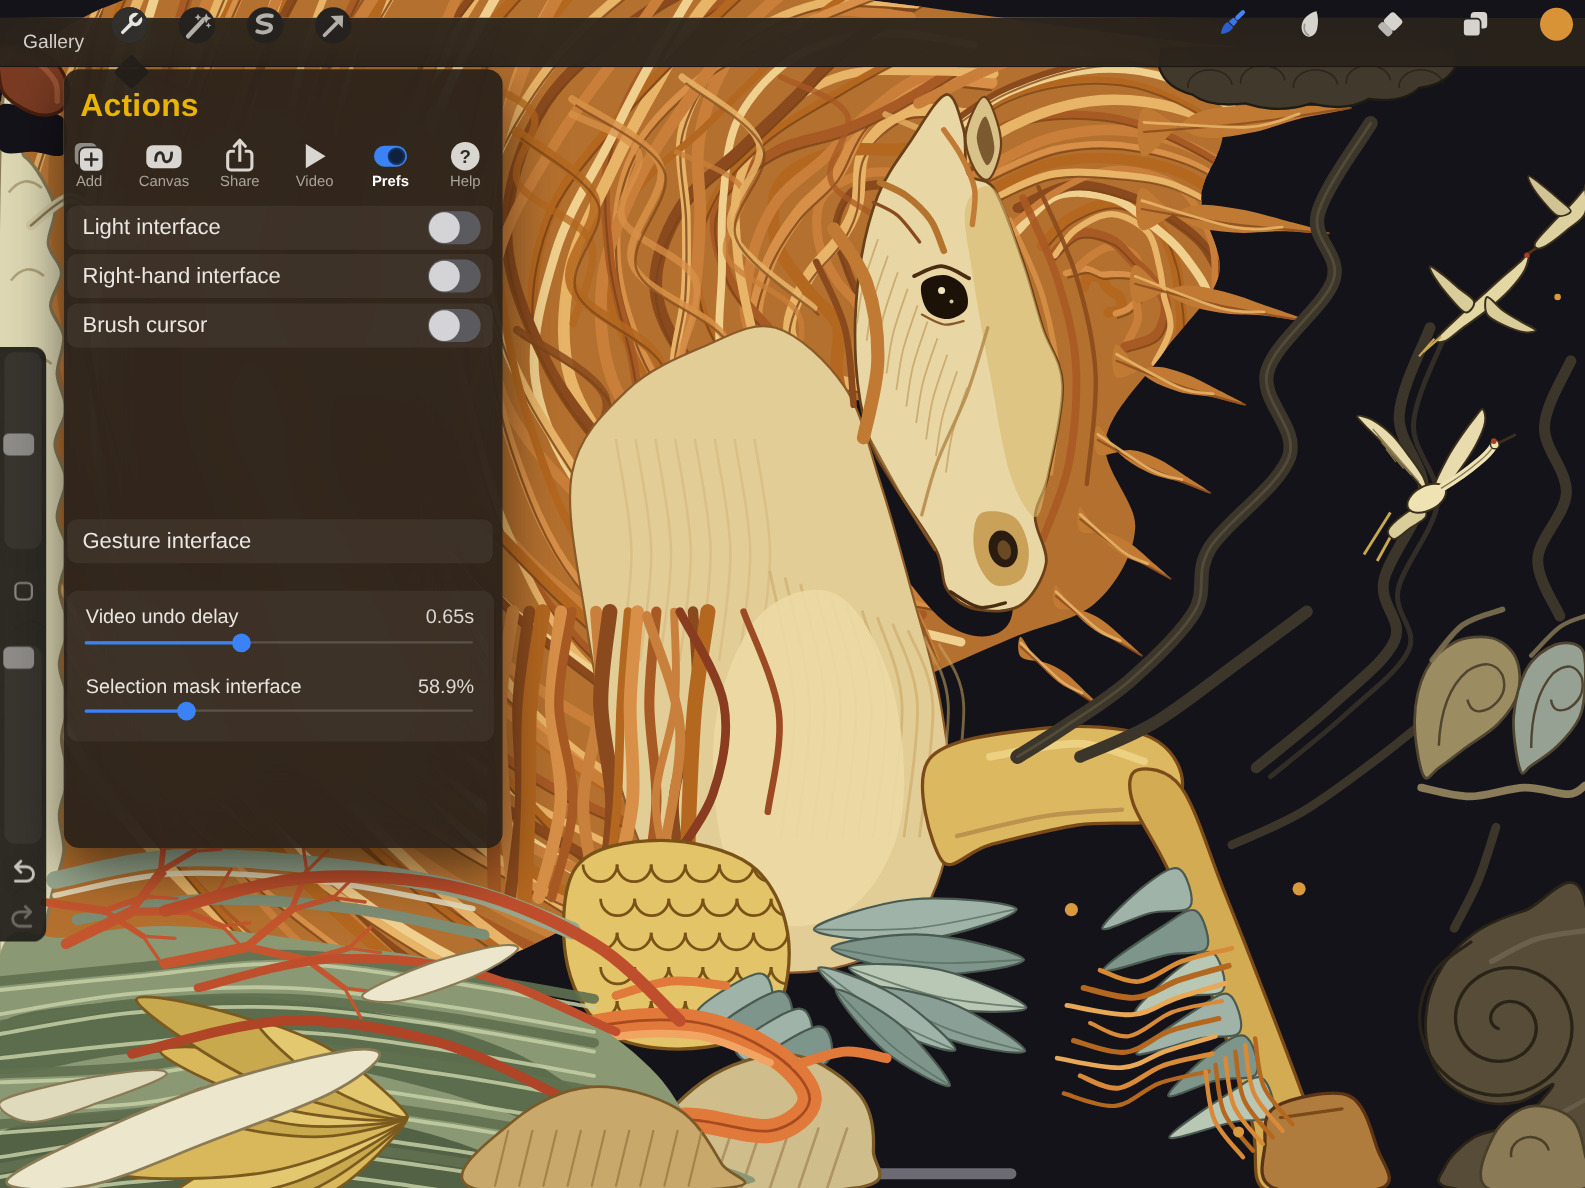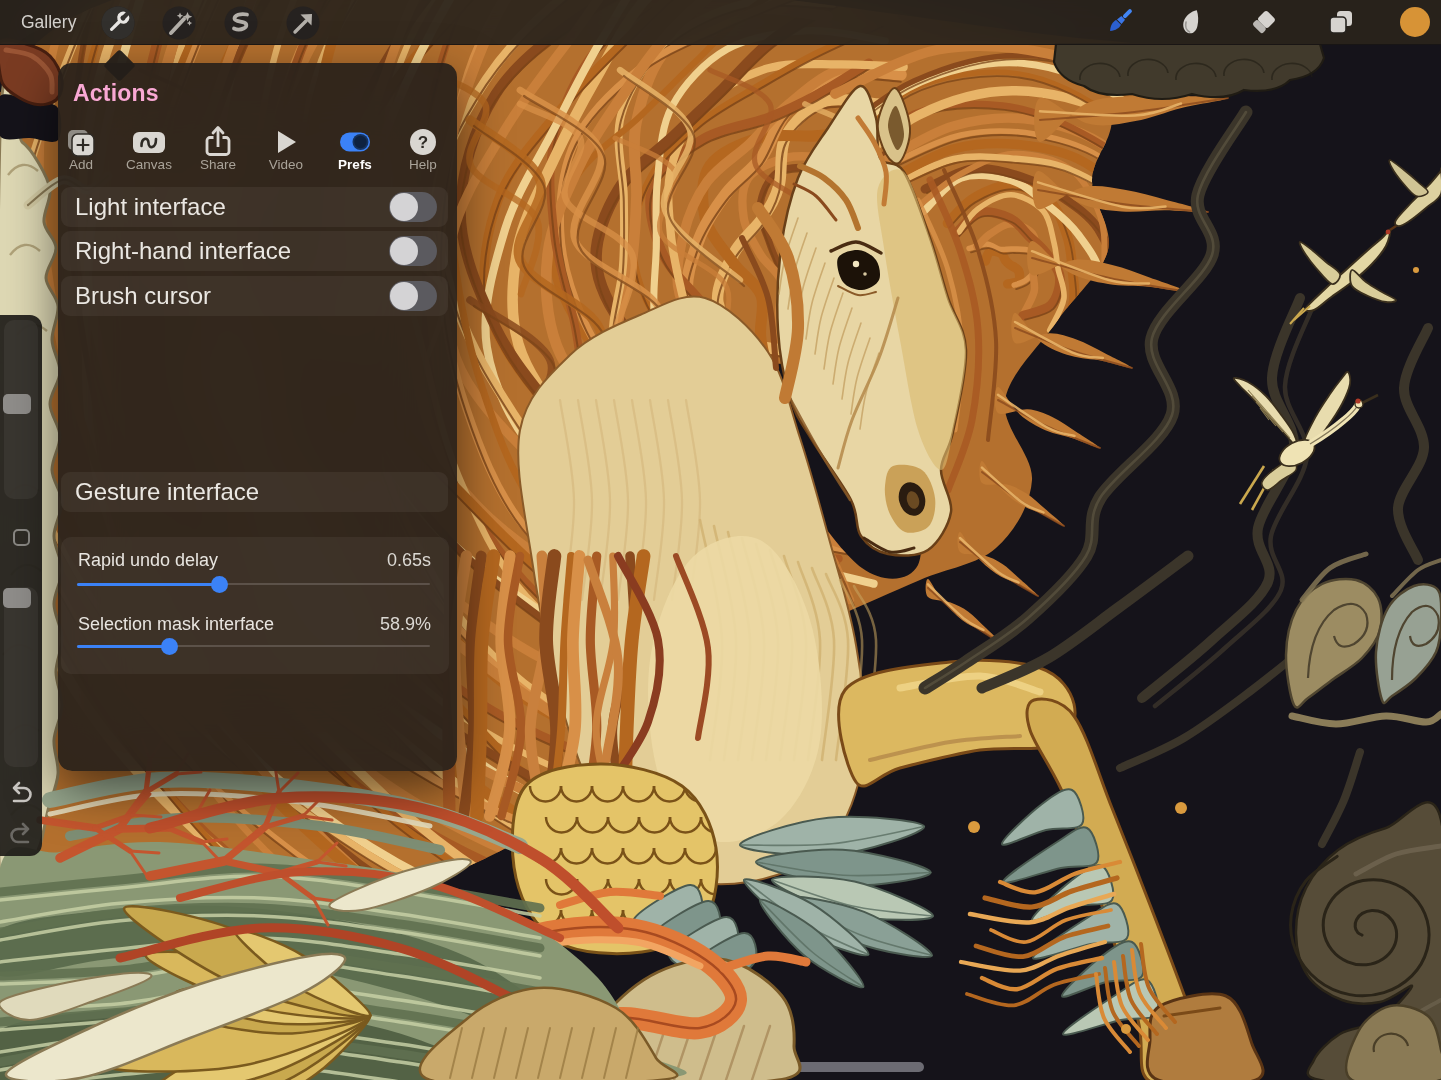--- a/index.html
+++ b/index.html
@@ -1,25 +1,25 @@
 <!DOCTYPE html>
 <html><head><meta charset="utf-8"><style>
 *{margin:0;padding:0;box-sizing:border-box;}
 html,body{width:1441px;height:1080px;overflow:hidden;background:#15131a;font-family:"Liberation Sans",sans-serif;}
 #stage{position:relative;width:1441px;height:1080px;overflow:hidden;}
-.topbar{position:absolute;left:0;top:0;width:1441px;height:45px;background:rgba(42,35,28,0.93);backdrop-filter:blur(26px);border-bottom:1px solid rgba(10,10,14,0.5);z-index:30;}
+.topbar{position:absolute;left:0;top:16px;width:1441px;height:45px;background:rgba(42,35,28,0.93);backdrop-filter:blur(26px);border-bottom:1px solid rgba(10,10,14,0.5);z-index:30;}
 .gallery{position:absolute;left:21px;top:0;height:45px;line-height:45px;color:#d3d0cc;font-size:17.5px;}
 .sidebar{position:absolute;left:0;top:315px;width:42px;height:541px;background:rgba(22,19,17,0.88);backdrop-filter:blur(20px);border-radius:0 12px 12px 0;z-index:20;}
 .sldtrack{position:absolute;left:4px;width:34px;background:rgba(62,58,52,0.75);border-radius:10px;}
 .sldhandle{position:absolute;left:3px;width:28px;height:20px;border-radius:5px;background:#8f8d8a;}
 .modbtn{position:absolute;left:13px;top:214px;width:17px;height:17px;border:2.4px solid #8a8884;border-radius:5px;background:transparent;}
 .panel{position:absolute;left:58px;top:63px;width:399px;height:708px;border-radius:14px;background:rgba(35,30,25,0.90);backdrop-filter:blur(34px);box-shadow:0 18px 50px rgba(0,0,0,0.55);z-index:40;}
 .panel:before{content:"";position:absolute;left:50px;top:-9px;width:23px;height:23px;background:rgba(36,31,26,0.97);transform:rotate(45deg);border-radius:3px;}
-.ptitle{position:absolute;left:15px;top:17px;font-size:23px;font-weight:bold;color:#f9a8d4;letter-spacing:0.2px;}
-.rowi{position:absolute;left:3px;width:387px;height:40px;border-radius:9px;background:rgba(255,255,255,0.055);color:#eae7e2;font-size:24px;line-height:40px;padding-left:14px;}
+.ptitle{position:absolute;left:15px;top:17px;font-size:29px;font-weight:bold;color:#eab308;letter-spacing:0.2px;}
+.rowi{position:absolute;left:3px;width:387px;height:40px;border-radius:9px;background:rgba(255,255,255,0.055);color:#eae7e2;font-size:20px;line-height:40px;padding-left:14px;}
 .tgl{position:absolute;right:11px;top:5px;width:48px;height:30px;border-radius:15px;background:#5b5a5f;}
 .tgl:before{content:"";position:absolute;left:1px;top:1px;width:28px;height:28px;border-radius:50%;background:#d4d3d5;}
 .scard{position:absolute;left:3px;top:474px;width:388px;height:137px;border-radius:10px;background:rgba(255,255,255,0.05);}
 .slbl{position:absolute;left:17px;font-size:18px;color:#e8e5e0;}
 .sval{position:absolute;right:18px;font-size:18px;color:#dbd8d3;}
 .strk{position:absolute;left:16px;width:353px;height:2px;background:rgba(255,255,255,0.16);border-radius:1px;}
 .sfill{position:absolute;left:16px;height:3px;background:#3b82f7;border-radius:2px;}
 .sknob{position:absolute;width:17px;height:17px;border-radius:50%;background:#3b82f7;}
 </style></head>
 <body>
@@ -628,21 +628,21 @@
           </g>
         </g>
         <text x="365" y="49" text-anchor="middle" font-family="Liberation Sans,sans-serif" font-size="13.5" fill="#a9a399">Help</text>
       </svg>
   <div class="rowi" style="top:124.0px">Light interface<div class="tgl"></div></div>
       <div class="rowi" style="top:212.8px">Brush cursor<div class="tgl"></div></div>
       <div class="rowi" style="top:168.4px">Right-hand interface<div class="tgl"></div></div>
       <div class="rowi" style="top:409.1px">Gesture interface</div>
 
 <div class="scard">
-  <div class="slbl" style="top:13px">Rapid undo delay</div>
+  <div class="slbl" style="top:13px">Video undo delay</div>
         <div class="sval" style="top:13px">0.65s</div>
   <div class="strk" style="top:46px"></div>
         <div class="sfill" style="top:45.5px;width:142px"></div>
         <div class="sknob" style="left:150px;top:39px"></div>
   <div class="slbl" style="top:77px">Selection mask interface</div>
         <div class="sval" style="top:77px">58.9%</div>
   <div class="strk" style="top:108px"></div>
         <div class="sfill" style="top:107.5px;width:92px"></div>
         <div class="sknob" style="left:100px;top:101px"></div>
 </div>

